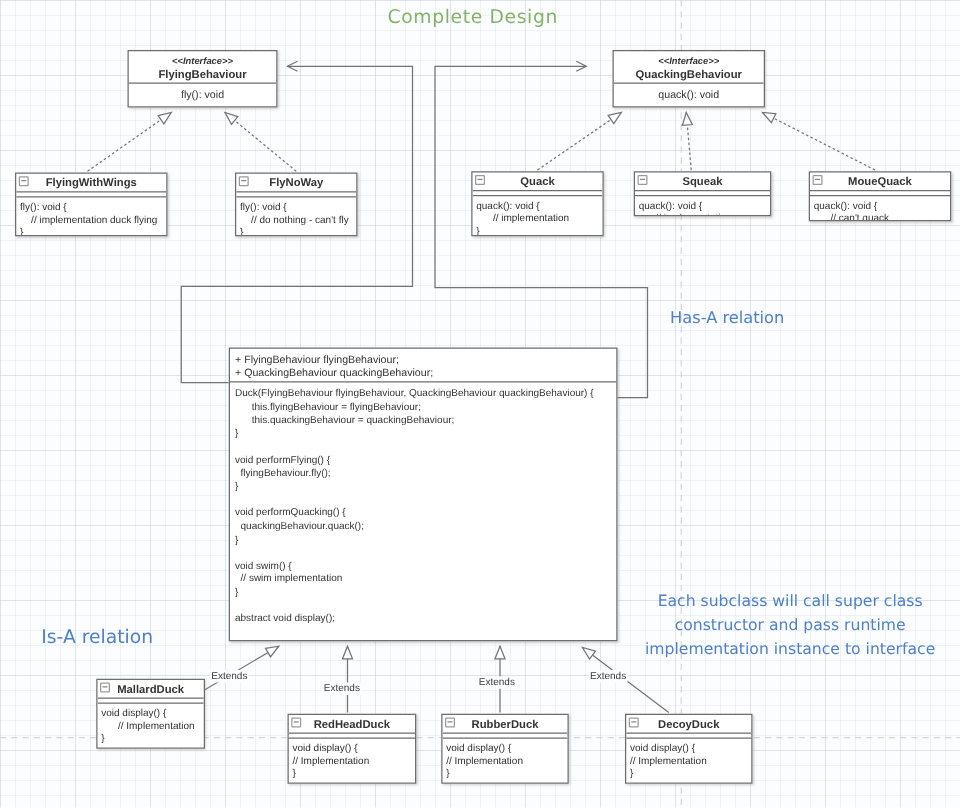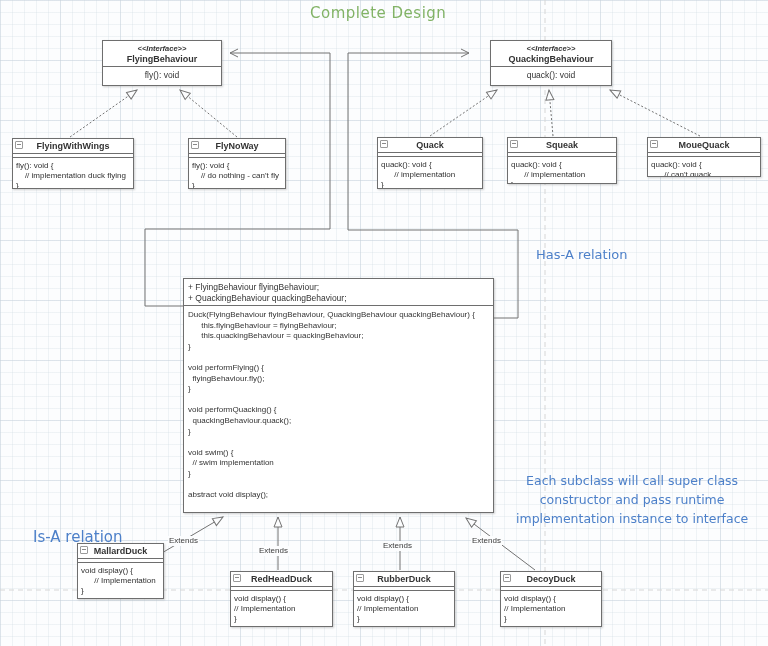--- a/index.html
+++ b/index.html
@@ -139,21 +139,21 @@
     <div class="uml-title">
         <span class="collapse-icon"></span>
       <span class="uml-name">Quack</span>
       </div>
     <div class="uml-empty"></div>
     <div class="uml-body">quack(): void {
       // implementation
 }</div>
   </div>
 
-  <div class="uml-box" style="left:507px;top:137px;width:110px;height:47px;">
+  <div class="uml-box" style="left:507px;top:137px;width:110px;height:36px;">
     <div class="uml-title">
         <span class="collapse-icon"></span>
       <span class="uml-name">Squeak</span>
       </div>
     <div class="uml-empty"></div>
     <div class="uml-body">quack(): void {
       // implementation
 }</div>
   </div>
 
@@ -234,18 +234,18 @@
 // Implementation
 }</div>
   </div>
 
   <span class="edge-label" style="left:168px;top:536px;">Extends</span>
   <span class="edge-label" style="left:258px;top:546px;">Extends</span>
   <span class="edge-label" style="left:382px;top:541px;">Extends</span>
   <span class="edge-label" style="left:471px;top:536px;">Extends</span>
 
   <div class="hand hand-blue" style="left:536px;top:247px;font-size:13px;">Has-A relation</div>
-  <div class="hand hand-blue" style="left:33px;top:528px;font-size:15px;">Is-A relation</div>
+  <div class="hand hand-blue" style="left:33px;top:500px;font-size:15px;">Is-A relation</div>
   <div class="hand hand-blue" style="left:516px;top:471px;font-size:12.5px;line-height:19px;white-space:pre;">Each subclass will call super class
 constructor and pass runtime
 implementation instance to interface</div>
 
 </div>
 
 </body></html>

